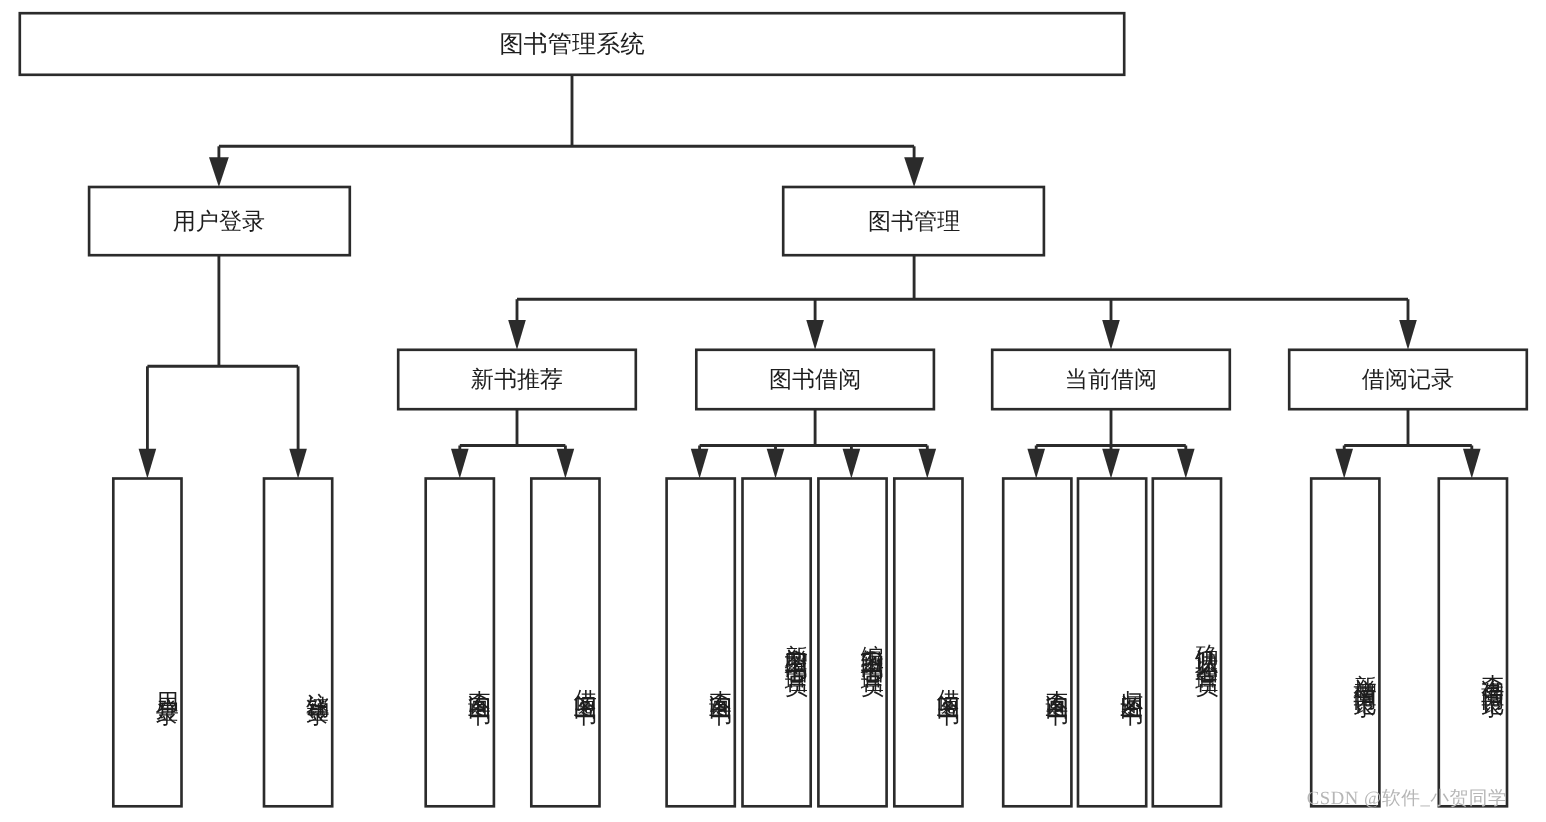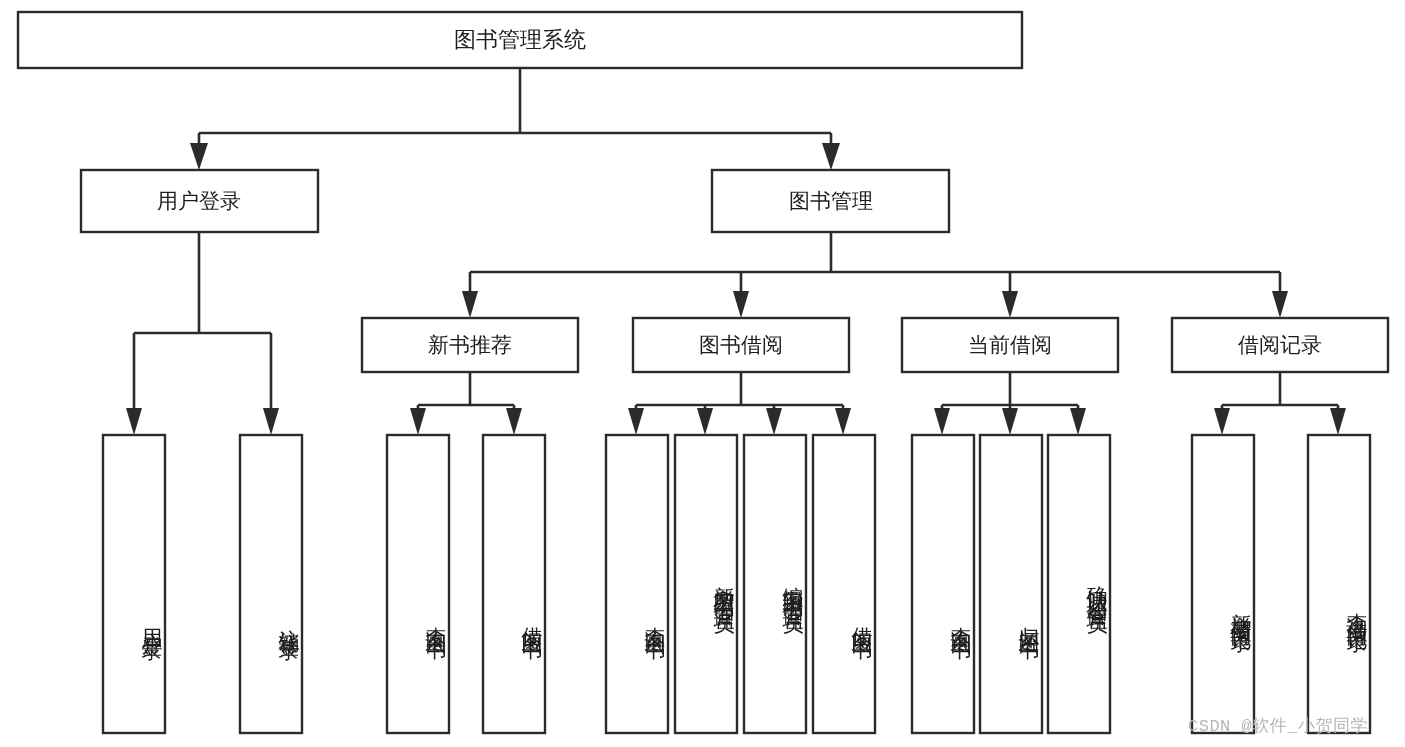--- a/index.html
+++ b/index.html
@@ -69,21 +69,21 @@
     white-space: nowrap;
     display: flex;
     align-items: flex-start;
     justify-content: center;
     pointer-events: none;
   }
   .watermark {
     position: absolute;
     left: 1188px;
     top: 714px;
-    font-family: Liberation Mono, monospace;
+    font-family: Liberation Serif, serif;
     font-size: 17px;
     color: #b6b6b6;
     white-space: nowrap;
     letter-spacing: 0.5px;
   }
 </style>
 </head>
 <body>
 
 <div id="diagram-root">

